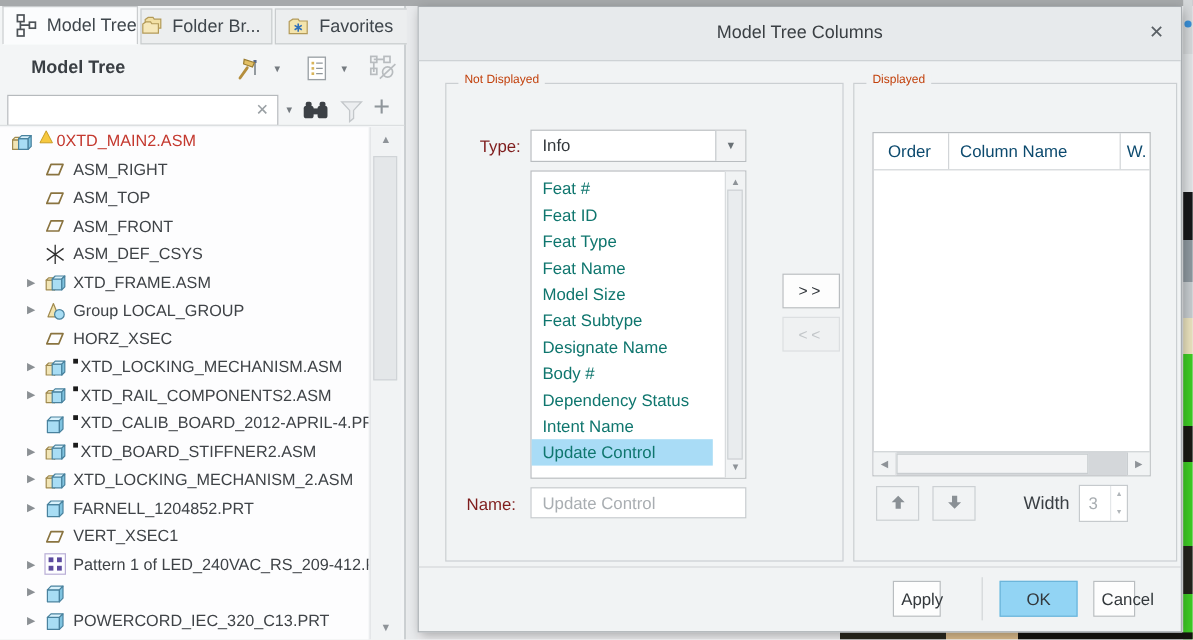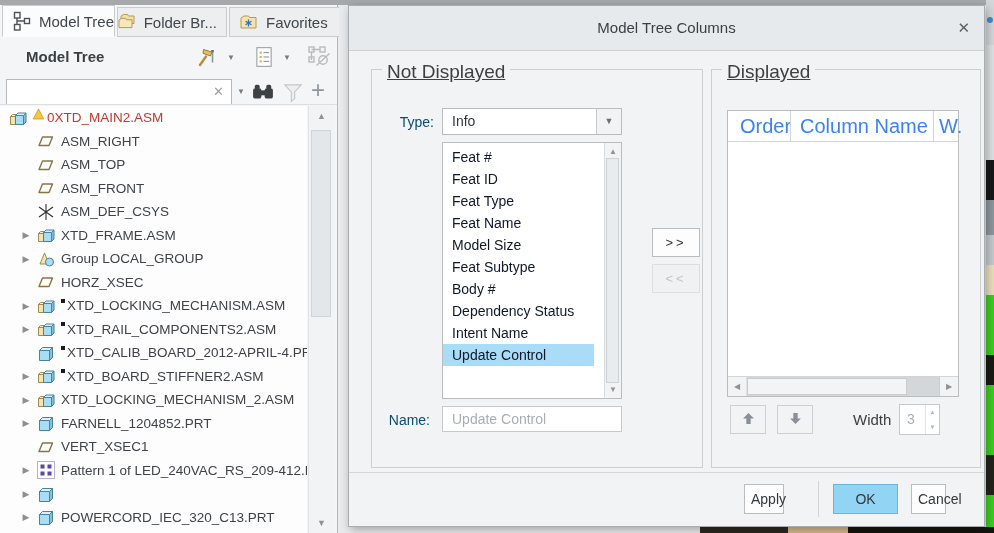--- a/index.html
+++ b/index.html
@@ -42,45 +42,45 @@
   .sliver div{width:100%;}
   .bg-bottom{position:absolute;left:348px;top:527px;width:646px;height:6px;
     background:linear-gradient(90deg,#ececee 0 352px,#2a281e 352px 440px,#d8b98a 440px 500px,#16140f 500px 646px);}
   
   .dialog{position:absolute;left:348px;top:5px;width:637px;height:522px;background:#f1f3f4;border:1px solid #a8adb1;
     box-sizing:border-box;box-shadow:2px 3px 9px rgba(0,0,0,.3);}
   .dlg-title{position:absolute;top:0;left:0;right:0;height:44px;background:#e7eaec;border-bottom:1px solid #ced2d5;
     text-align:center;line-height:44px;font-size:15px;color:#3a3f43;}
   .dlg-close{position:absolute;right:14px;top:0;font-size:15px;font-weight:bold;color:#5a6065;line-height:44px;cursor:default;}
   .group{position:absolute;border:1px solid #cbcfd2;}
-  .legend{position:absolute;top:-9px;left:10px;background:#f1f3f4;padding:0 5px;font-size:19px;color:#404040;text-decoration:underline;}
+  .legend{position:absolute;top:-9px;left:10px;background:#f1f3f4;padding:0 5px;font-size:10px;color:#c2410c;}
   .nd{left:22px;top:63px;width:330px;height:397px;}
   .disp{left:362px;top:63px;width:268px;height:397px;}
-  .lbl{position:absolute;font-size:14px;color:#0c4a6e;width:42px;text-align:right;}
+  .lbl{position:absolute;font-size:14px;color:#7f1d1d;width:42px;text-align:right;}
   .type-lbl{left:20px;top:44px;}
   .combo{position:absolute;left:70px;top:38px;width:180px;height:27px;background:#fff;border:1px solid #b9bdc0;box-sizing:border-box;}
   .combo-val{position:absolute;left:9px;top:4px;font-size:14px;color:#33383c;}
   .combo-btn{position:absolute;right:0;top:0;width:24px;height:100%;border-left:1px solid #c6cacd;background:#f2f3f4;
     text-align:center;color:#6a7176;font-size:9px;line-height:25px;}
   .listbox{position:absolute;left:70px;top:72px;width:180px;height:257px;background:#fff;border:1px solid #b9bdc0;box-sizing:border-box;padding-top:3px;}
-  .list-item{height:22px;line-height:22px;padding-left:9px;font-size:14px;color:#0f172a;width:151px;box-sizing:border-box;white-space:nowrap;overflow:hidden;}
+  .list-item{height:22px;line-height:22px;padding-left:9px;font-size:14px;color:#0f766e;width:151px;box-sizing:border-box;white-space:nowrap;overflow:hidden;}
   .list-item.selected{background:#a9dcf6;}
   .list-scroll{position:absolute;right:0;top:0;width:17px;height:100%;background:#f1f3f4;border-left:1px solid #d9dcde;box-sizing:border-box;}
   .list-scroll .sarrow{font-size:8px;}
   .list-thumb{position:absolute;left:1px;right:2px;top:15px;bottom:15px;background:#e9ecee;border:1px solid #cdd1d4;}
   .name-lbl{left:16px;top:342px;}
   .name-field{position:absolute;left:70px;top:336px;width:180px;height:26px;background:#fff;border:1px solid #c6cacd;
     font-size:14px;color:#a9aeb2;line-height:24px;padding-left:9px;box-sizing:border-box;}
   .xfer{position:absolute;left:303px;width:48px;height:29px;font-size:13px;letter-spacing:3px;text-align:center;
     font-family:inherit;}
   .xfer.add{top:222px;background:#fdfdfd;border:1px solid #b9bdc0;color:#2e3338;}
   .xfer.rem{top:258px;background:#eff1f2;border:1px solid #dcdfe1;color:#c2c6c9;}
   .dtable{position:absolute;left:15px;top:40px;width:232px;height:287px;background:#fff;border:1px solid #b9bdc0;box-sizing:border-box;}
   .thead{position:absolute;top:0;left:0;right:0;height:30px;border-bottom:1px solid #d2d5d8;}
-  .th{position:absolute;top:0;line-height:30px;font-size:20px;color:#3b82f6;white-space:nowrap;}
+  .th{position:absolute;top:0;line-height:30px;font-size:14px;color:#0c4a6e;white-space:nowrap;}
   .th.c1{left:12px;} .th.c2{left:72px;} .th.c3{left:211px;}
   .col-sep{position:absolute;top:0;height:30px;width:1px;background:#d2d5d8;}
   .hscroll{position:absolute;left:0;right:0;bottom:0;height:20px;background:#d4d7da;border-top:1px solid #d2d5d8;box-sizing:border-box;}
   .h-arrow{position:absolute;width:18px;top:0;bottom:0;background:#f1f3f4;color:#8e9398;font-size:8px;text-align:center;line-height:19px;}
   .h-arrow.l{left:0;border-right:1px solid #dfe2e4;} .h-arrow.r{right:0;border-left:1px solid #c9cdd0;}
   .h-thumb{position:absolute;left:19px;width:158px;top:1px;bottom:1px;background:#f3f4f5;border:1px solid #c9cdd0;}
   .move{position:absolute;top:335px;width:36px;height:29px;background:#f1f3f4;border:1px solid #ccd0d3;}
   .move svg{width:13px;height:13px;}
   .move.up{left:18px;} .move.down{left:65px;}
   .wlbl{position:absolute;left:141px;top:341px;font-size:15px;color:#3a3f44;}
@@ -404,20 +404,21 @@
         <span class="combo-btn">▼</span>
       </div>
       <div class="listbox" id="nd-list">
 
       <div class="list-item">Feat #</div>
           <div class="list-item">Feat ID</div>
           <div class="list-item">Feat Type</div>
           <div class="list-item">Feat Name</div>
           <div class="list-item">Model Size</div>
           <div class="list-item">Feat Subtype</div>
+          <div class="list-item">Designate Name</div>
           <div class="list-item">Body #</div>
           <div class="list-item">Dependency Status</div>
           <div class="list-item">Intent Name</div>
           <div class="list-item selected">Update Control</div>
           <div class="list-scroll">
           <span class="sarrow top" style="top:4px;">▲</span>
           <div class="list-thumb"></div>
           <span class="sarrow bot" style="bottom:4px;">▼</span>
         </div>
         </div>

